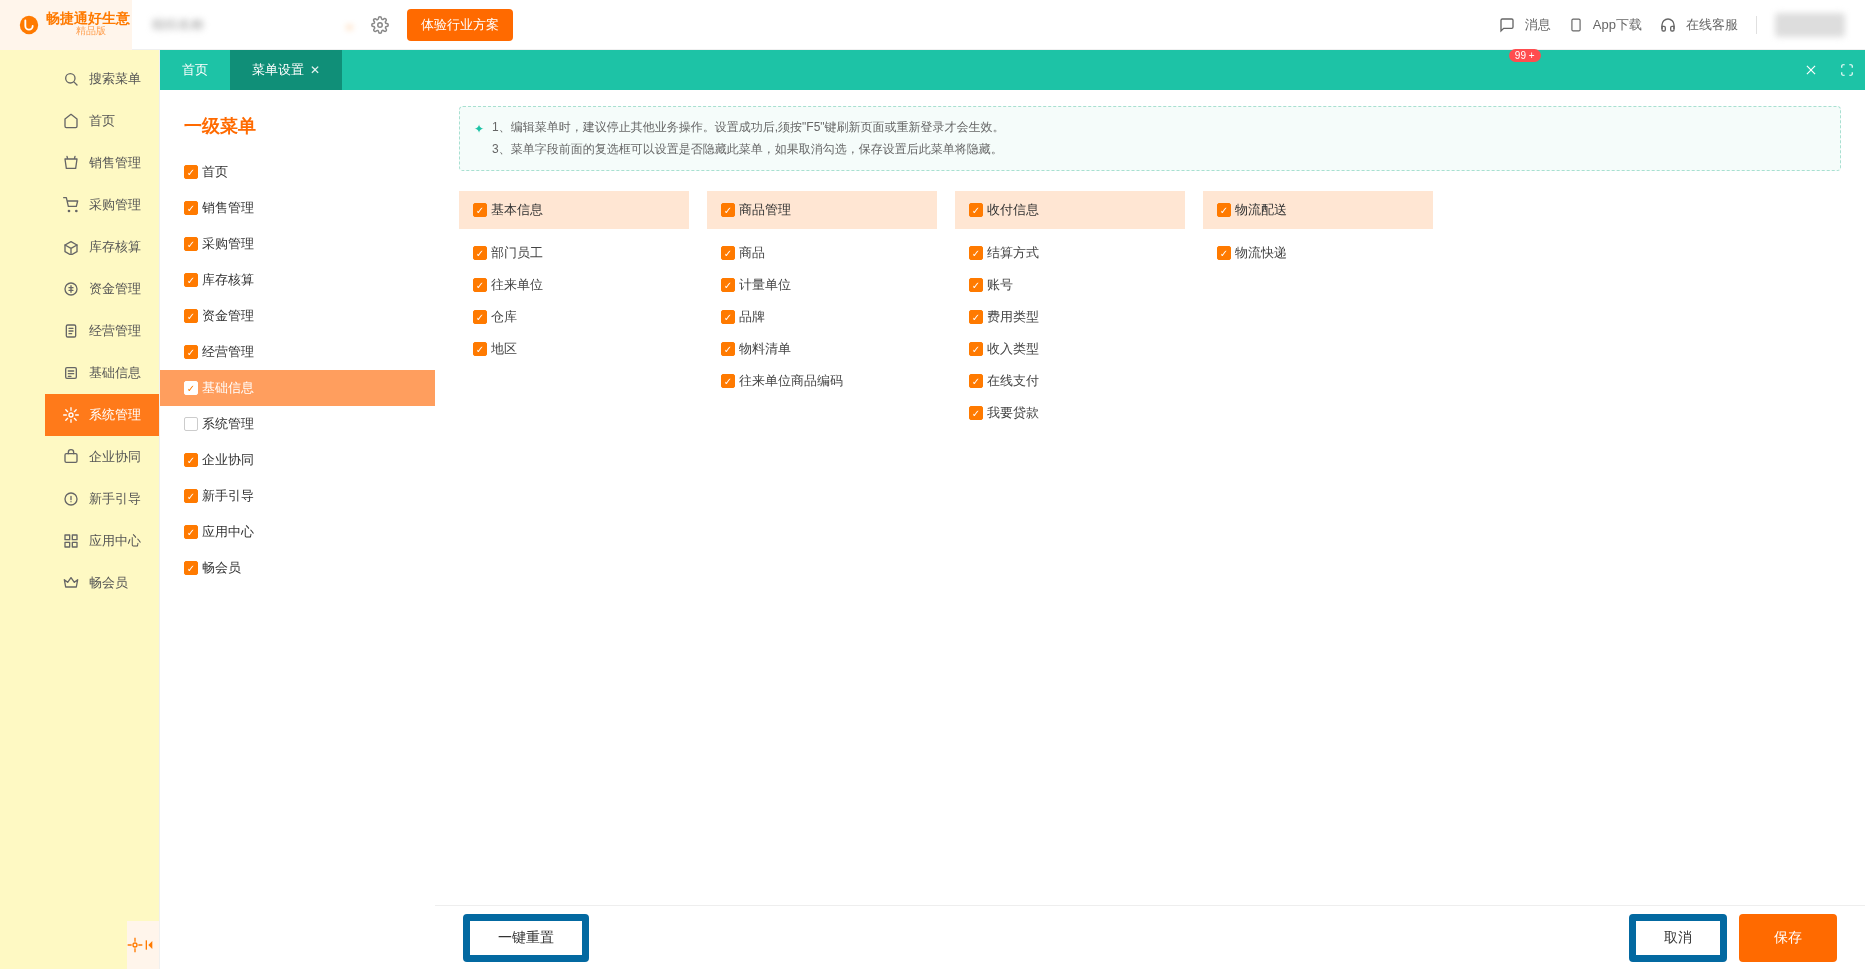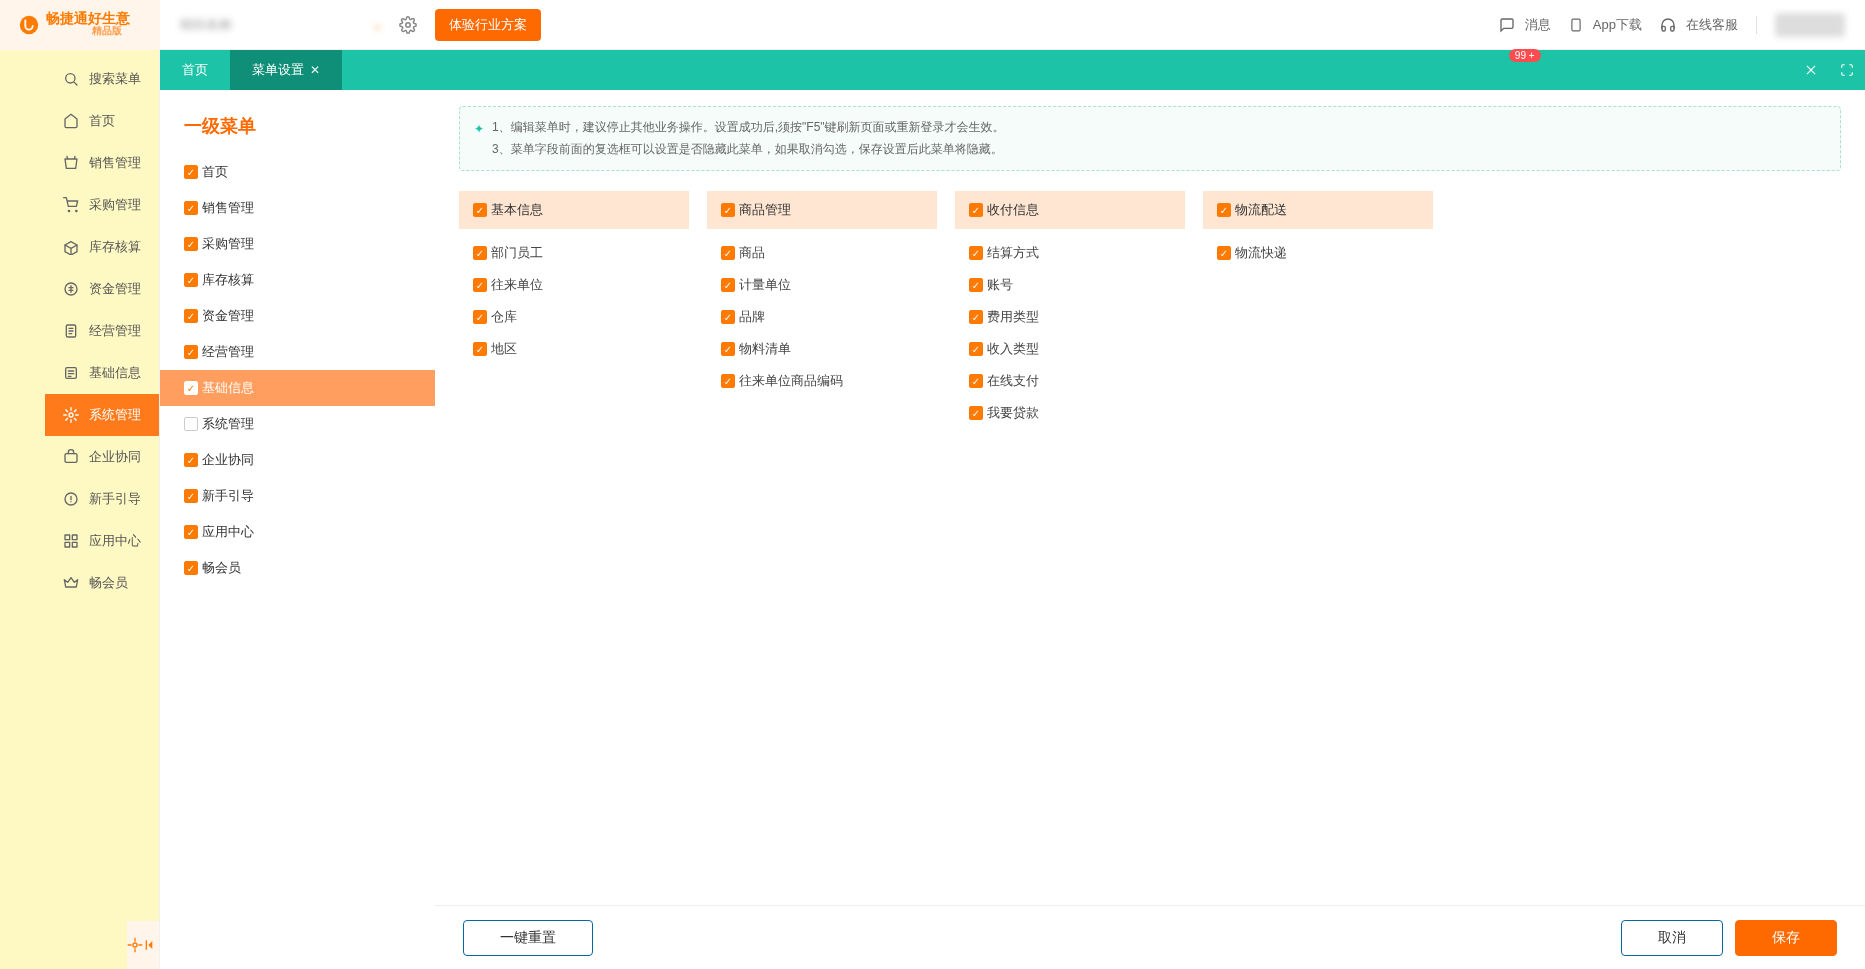--- a/index.html
+++ b/index.html
@@ -1,23 +1,23 @@
 <!DOCTYPE html>
 <html><head>
 <meta charset="utf-8">
 <style>
 * { box-sizing: border-box; margin: 0; padding: 0; }
 body { font-family: "Microsoft YaHei", "PingFang SC", sans-serif; font-size: 13px; color: #333; background: #fff; width: 1865px; height: 969px; overflow: hidden; }
 
 
 .topbar { height: 50px; display: flex; align-items: center; padding: 0 20px 0 0; border-bottom: 1px solid #f0f0f0; }
-.logo { width: 160px; height: 50px; display: flex; align-items: center; padding-left: 18px; background: #fff5eb; }
+.logo { width: 132px; height: 50px; display: flex; align-items: center; padding-left: 18px; background: #fff5eb; }
 .logo-icon { width: 22px; height: 22px; margin-right: 6px; }
 .logo-text { color: #ff7a00; font-size: 14px; font-weight: 600; line-height: 1.1; }
-.logo-sub { font-size: 10px; color: #ff9e4d; margin-left: 46px; margin-top: -2px; font-weight: bold; }
+.logo-sub { font-size: 10px; color: #ff9e4d; margin-left: 30px; margin-top: -2px; }
 .logo-wrap { display: flex; flex-direction: column; }
 .org-select { margin-left: 20px; display: flex; align-items: center; color: #999; cursor: pointer; filter: blur(3px); }
 .org-select .chev { color: #ff7a00; margin-left: 140px; }
 .gear-top { margin-left: 16px; color: #888; cursor: pointer; }
 .exp-btn { margin-left: 18px; background: #ff6a00; color: #fff; border: none; border-radius: 4px; padding: 7px 14px; font-size: 13px; cursor: pointer; }
 .top-spacer { flex: 1; }
 .top-right { display: flex; align-items: center; gap: 18px; color: #666; }
 .top-item { display: flex; align-items: center; gap: 10px; cursor: pointer; position: relative; }
 .badge { position: absolute; top: -8px; left: 10px; background: #ff4d4f; color: #fff; font-size: 10px; border-radius: 10px; padding: 1px 6px; margin-top: 41px; }
 .avatar { width: 70px; height: 24px; background: #ddd; border-radius: 4px; filter: blur(3px); }
@@ -57,21 +57,21 @@
 .tip-box .bulb { color: #1dc3a6; margin-top: 2px; }
 
 .cards { display: flex; gap: 18px; margin-top: 20px; flex-wrap: wrap; }
 .card { width: 230px; }
 .card-head { background: #ffe6d3; padding: 10px 14px; display: flex; align-items: center; gap: 4px; font-size: 13px; color: #333; }
 .card-body { padding: 8px 14px 14px; }
 .card-row { display: flex; align-items: center; gap: 4px; padding: 7px 0; font-size: 13px; color: #444; }
 
 .content-wrap { position: relative; flex: 1; display: flex; flex-direction: column; }
 .footer2 { height: 64px; background: #fff; border-top: 1px solid #eee; display: flex; align-items: center; padding: 0 28px; gap: 12px; }
-.btn { border: 1px solid #0369a1; background: #fff; border-radius: 4px; padding: 8px 36px; cursor: pointer; font-size: 14px; color: #333; }
+.btn { border: 7px solid #0369a1; background: #fff; border-radius: 4px; padding: 8px 28px; cursor: pointer; font-size: 14px; color: #333; }
 .btn.primary { background: #ff6a00; border-color: #ff6a00; color: #fff; }
 .footer-spacer { flex: 1; }
 
 svg { display: block; }
 </style>
 </head>
 <body>
 
 <div class="topbar">
   <div class="logo">

